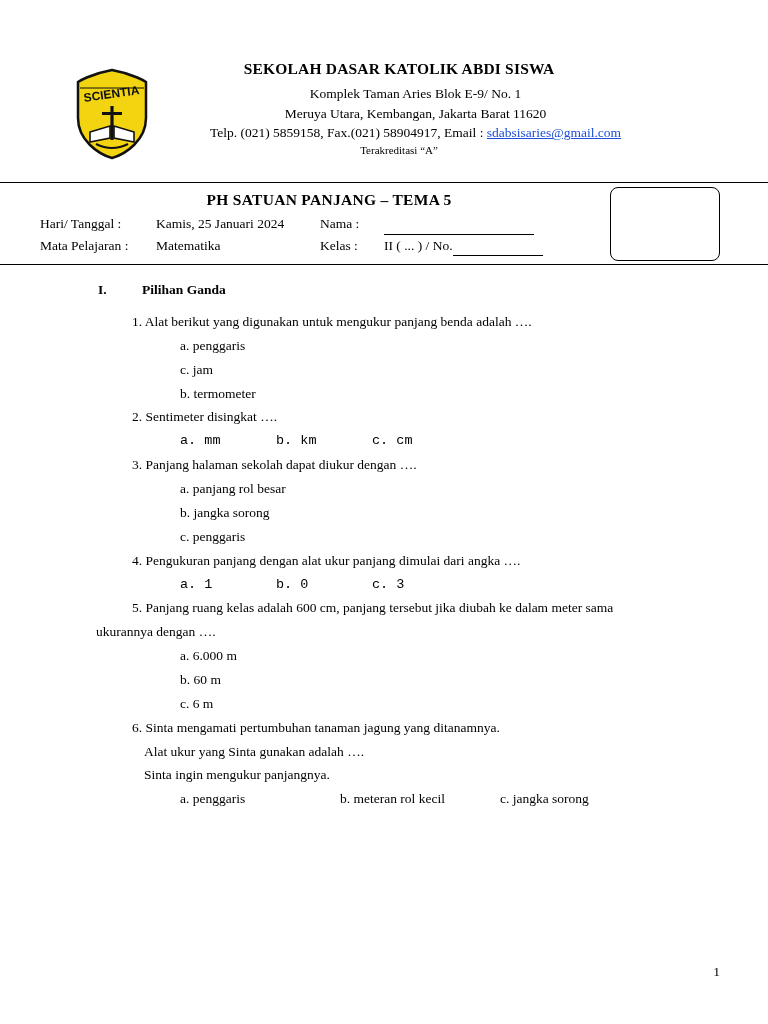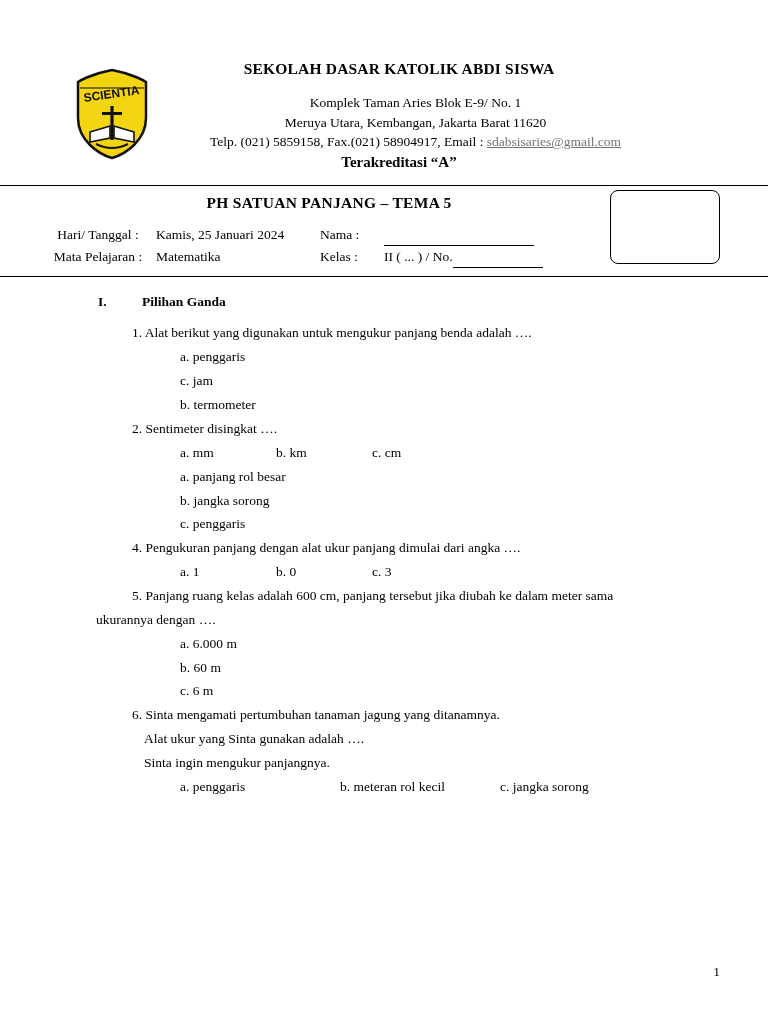--- a/index.html
+++ b/index.html
@@ -38,69 +38,68 @@
   }
   .header-text {
     text-align: center;
     padding-left: 40px;
     padding-right: 10px;
   }
   .school-name {
     font-weight: bold;
     font-size: 15.5px;
     letter-spacing: .2px;
-    margin-bottom: 15px;
+    margin-bottom: 6px;
   }
   .addr {
     font-size: 13.5px;
     line-height: 1.45;
     padding-left: 33px;
   }
   .addr .mail {
     text-decoration: underline;
-    color: #737373;
+    color: #1d4ed8;
   }
   .accred {
-    font-size: 15px;
+    font-size: 11px;
     line-height: 1.45;
-    font-weight: bold;
   }
 
   .rule {
     border-bottom: 1.2px solid #000;
     margin: 6px 0 0 0;
   }
   .rule-thin {
     border-bottom: 1.2px solid #000;
   }
 
   
   .titleblock {
     position: relative;
     padding: 8px 40px 8px 40px;
   }
   .exam-title {
     text-align: center;
     font-weight: bold;
     font-size: 15.5px;
     letter-spacing: .3px;
-    margin-bottom: 12px;
+    margin-bottom: 4px;
     padding-right: 110px;
   }
   .meta-row {
     display: flex;
     font-size: 13.5px;
     line-height: 1.6;
     padding-right: 140px;
   }
   .meta-left {
     width: 280px;
     display: flex;
   }
-  .meta-left .lbl { width: 116px; text-align: center; }
+  .meta-left .lbl { width: 116px; }
   .meta-right {
     display: flex;
     flex: 1;
   }
   .meta-right .lbl { width: 64px; }
   .blank-line {
     display: inline-block;
     border-bottom: 1px solid #000;
     vertical-align: bottom;
   }
@@ -146,21 +145,21 @@
   }
   .opts-stack {
     margin-left: 132px;
   }
   .opt { margin-bottom: 2px; }
   .opts-row {
     margin-left: 132px;
     display: flex;
     margin-bottom: 2px;
   }
-  .opts-row .opt-i { width: 96px; }
+  .opts-row .opt-i { width: 96px; font-family: Liberation Mono, monospace; }
   .opts-row-wide {
     margin-left: 132px;
     display: flex;
     margin-bottom: 2px;
   }
   .opts-row-wide .opt-i { width: 160px; }
 
   .footer-page {
     position: absolute;
     right: 48px;
@@ -244,20 +243,21 @@
       <div class="opt">b. termometer</div>
     </div>
 
     <div class="q">2. Sentimeter disingkat ….</div>
     <div class="opts-row">
       <div class="opt-i">a. mm</div>
       <div class="opt-i">b. km</div>
       <div class="opt-i">c. cm</div>
     </div>
 
+    <div class="q">3. Panjang halaman sekolah dapat diukur dengan ….</div>
     <div class="opts-stack">
       <div class="opt">a. panjang rol besar</div>
       <div class="opt">b. jangka sorong</div>
       <div class="opt">c. penggaris</div>
     </div>
 
     <div class="q">4. Pengukuran panjang dengan alat ukur panjang dimulai dari angka ….</div>
     <div class="opts-row">
       <div class="opt-i">a. 1</div>
       <div class="opt-i">b. 0</div>

